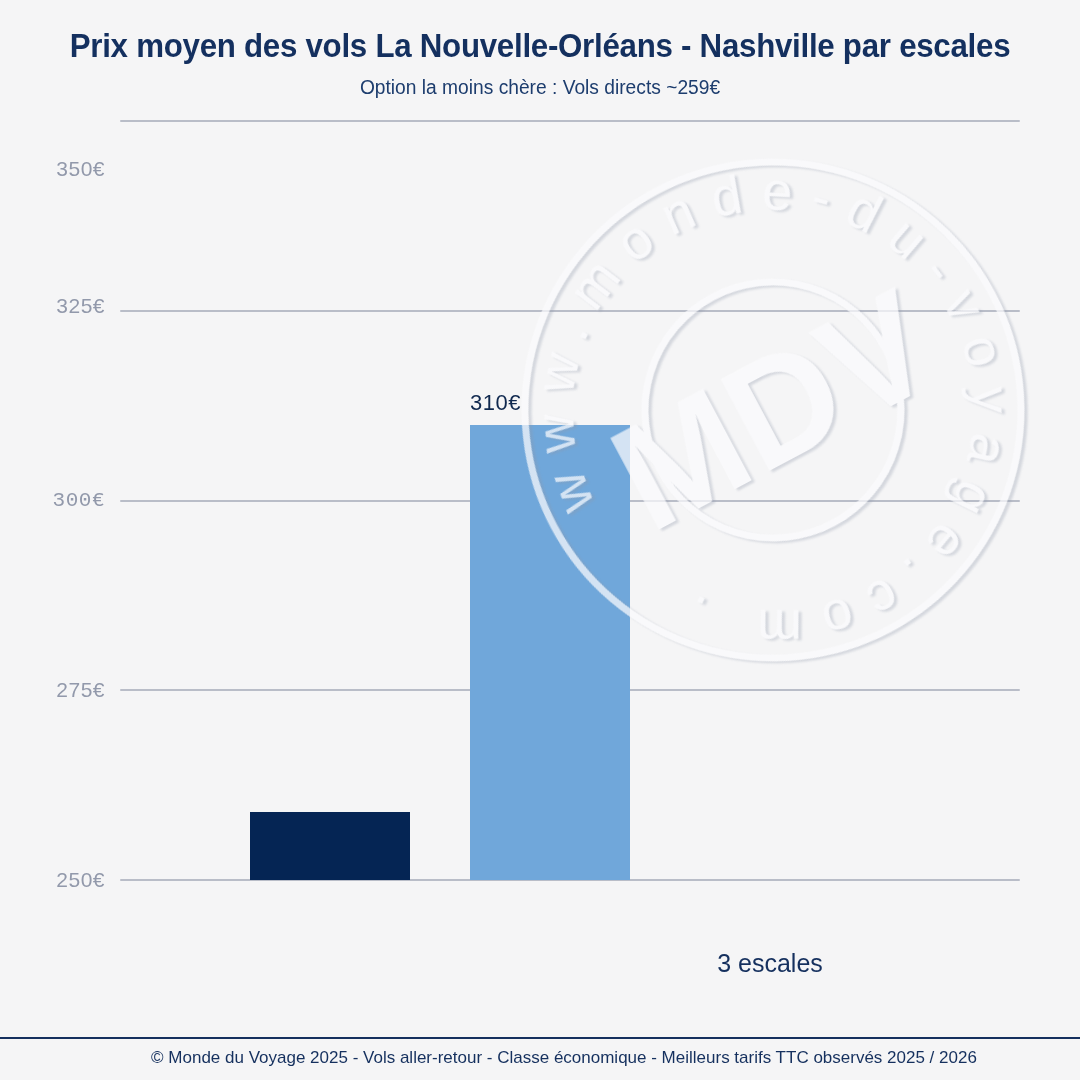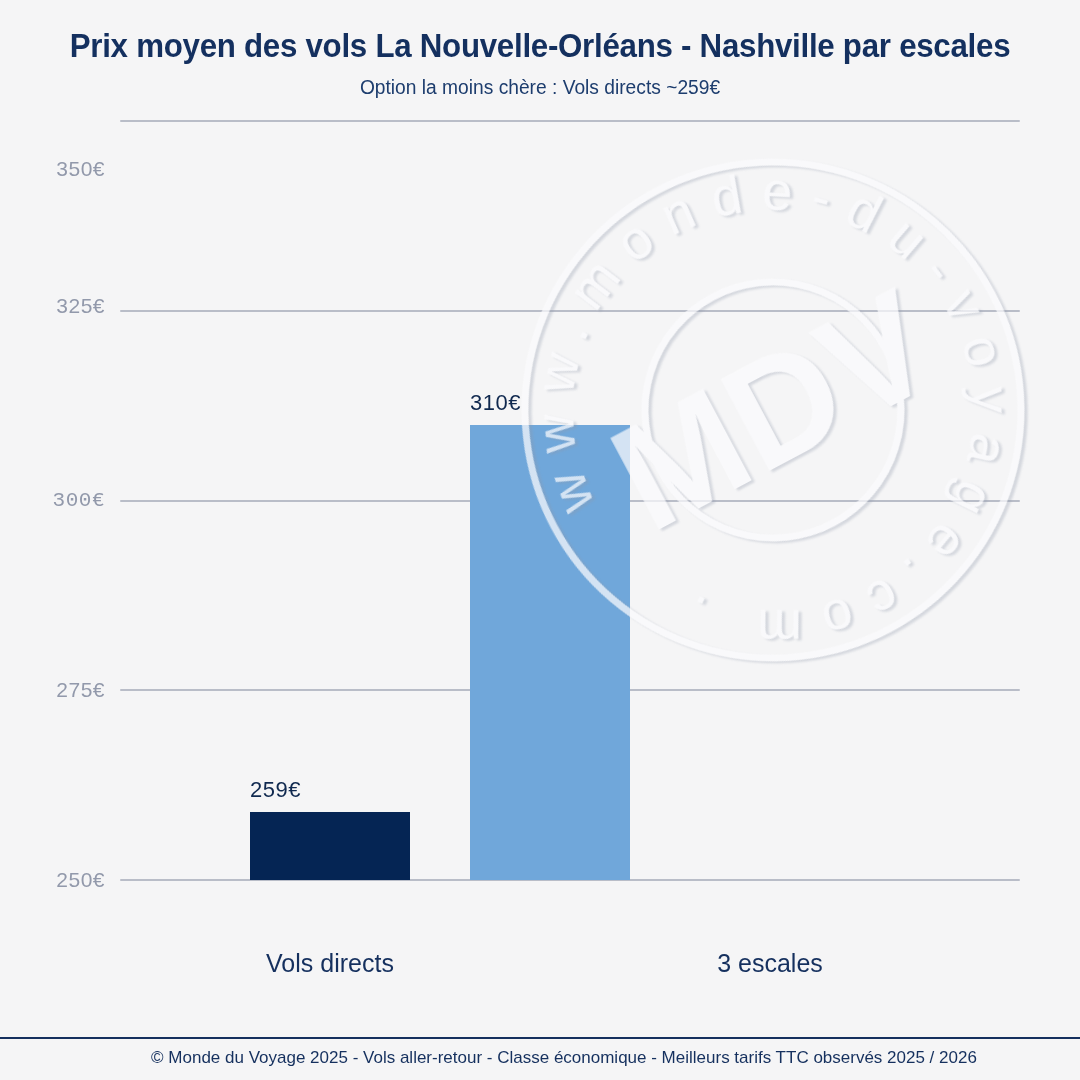--- a/index.html
+++ b/index.html
@@ -156,23 +156,21 @@
       <div class="gridline" style="top: 120px;"></div>
       <div class="ytick" style="top: 107px; margin-top: 48px;">350€</div>
       <div class="gridline" style="top: 309.75px;"></div>
       <div class="ytick" style="top: 292px; text-align: right;">325€</div>
       <div class="gridline" style="top: 499.5px;"></div>
       <div class="ytick" style="top: 486.5px; font-family: Liberation Mono, monospace;">300€</div>
       <div class="gridline" style="top: 689.25px;"></div>
       <div class="ytick" style="top: 676.25px;">275€</div>
       <div class="gridline" style="top: 879px;"></div>
       <div class="ytick" style="top: 866px;">250€</div>
-      <div class="xtick" style="left: 220px;">Vols directs</div>
       <div class="bar" style="left: 250px; top: 811.69px; height: 68.31px; background: rgb(5, 37, 84);"></div>
-      <div class="value-label" style="left: 250px; top: 774.69px;">259€</div>
       <div class="bar" style="left: 470px; top: 424.6px; height: 455.4px; background: rgb(112, 167, 218);"></div>
       <div class="value-label" style="left: 470px; top: 387.6px;">310€</div>
       <div class="xtick" style="left: 660px;">3 escales</div>
     </div>
 
   <svg class="watermark" width="520" height="520" viewBox="0 0 520 520" aria-hidden="true">
     <defs>
       <path id="wm-ring-path" d="M 60,260 A 200,200 0 1 1 460,260 A 200,200 0 1 1 60,260"></path>
     </defs>
     <g class="wm-group" transform="rotate(-28 260 260)">

